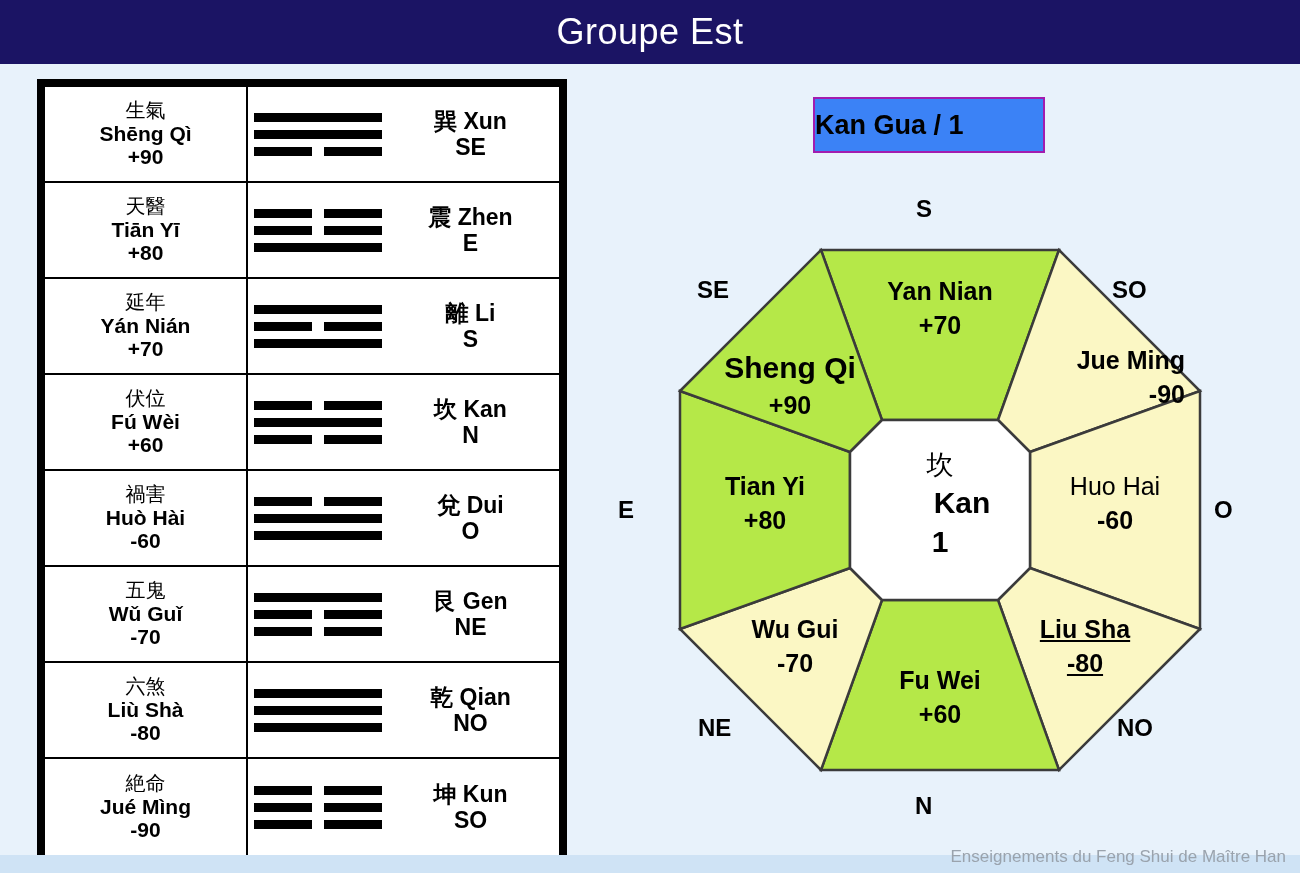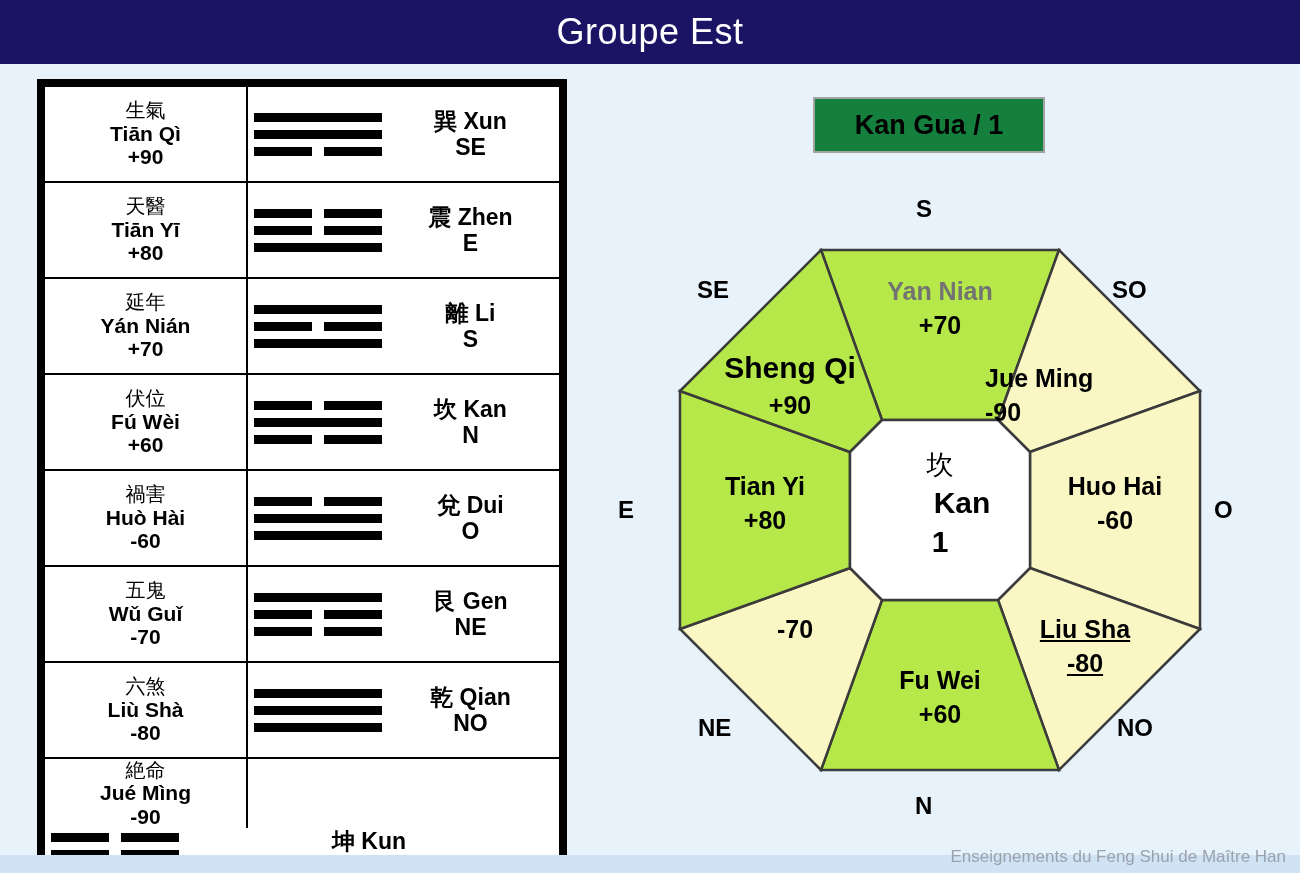--- a/index.html
+++ b/index.html
@@ -39,21 +39,21 @@
     border: 8px solid #000000;
     background: #ffffff;
     box-sizing: border-box;
   }
   .trow {
     display: flex;
     height: 96px;
     box-sizing: border-box;
     border-bottom: 2px solid #000;
   }
-  .trow:last-child { border-bottom: none; flex-direction: column; }
+  .trow:last-child { border-bottom: none; }
   .cell-name {
     width: 203px;
     box-sizing: border-box;
     border-right: 2px solid #000;
     display: flex;
     flex-direction: column;
     align-items: center;
     justify-content: center;
     line-height: 1.12;
   }
@@ -114,25 +114,25 @@
     font-weight: bold;
     color: #000;
   }
   
   .kan-box {
     position: absolute;
     left: 813px;
     top: 97px;
     width: 228px;
     height: 52px;
-    border: 2px solid #a3a3a3;
-    background: #15803d;
+    border: 2px solid #a21caf;
+    background: #3b82f6;
     display: flex;
     align-items: center;
-    justify-content: center;
+    justify-content: flex-start;
   }
   .kan-box span {
     font-size: 27px;
     font-weight: bold;
     color: #000;
   }
   .bagua {
     position: absolute;
     left: 600px;
     top: 170px;
@@ -167,21 +167,21 @@
 
 <div class="title-bar">
   <div class="title-text">Groupe Est</div>
 </div>
 
 <div class="table-wrap">
 
   <div class="trow">
     <div class="cell-name">
       <div class="cn">生氣</div>
-      <div class="py">Tiān Qì</div>
+      <div class="py">Shēng Qì</div>
       <div class="num">+90</div>
     </div>
     <div class="cell-tri">
       <div class="trigram">
         <div class="line yang">
             <span class="seg"></span>
           </div>
         <div class="line yang">
             <span class="seg"></span>
           </div>
@@ -407,45 +407,46 @@
 
       <polygon points="80,459 80,221 250,282 250,398" fill="#b5e848"></polygon>
 
       <polygon points="80,221 221,80 282,250 250,282" fill="#b5e848"></polygon>
 
       <polygon points="282,250 398,250 430,282 430,398 398,430 282,430 250,398 250,282" fill="#ffffff"></polygon>
     </g>
   </svg>
 
   <div style="position:absolute;left:255px;top:105px;width:170px;text-align:center;line-height:1.35;">
-    <div style="font-size:25px;font-weight:bold;color:#737373;">Yan Nian</div>
+    <div style="font-size:25px;font-weight:bold;color:#000000;">Yan Nian</div>
     <div style="font-size:25px;font-weight:bold;color:#000;">+70</div>
   </div>
 
-  <div style="position:absolute;left:385px;top:192px;width:200px;text-align:left;line-height:1.35;">
+  <div style="position:absolute;left:385px;top:174px;width:200px;text-align:right;line-height:1.35;">
     <div style="font-size:25px;font-weight:bold;color:#000;">Jue Ming</div>
     <div style="font-size:25px;font-weight:bold;color:#000;">-90</div>
   </div>
 
   <div style="position:absolute;left:420px;top:300px;width:190px;text-align:center;line-height:1.35;">
-    <div style="font-size:25px;font-weight:bold;color:#000;">Huo Hai</div>
+    <div style="font-size:25px;font-weight:normal;color:#000;">Huo Hai</div>
     <div style="font-size:25px;font-weight:bold;color:#000;">-60</div>
   </div>
 
   <div style="position:absolute;left:385px;top:443px;width:200px;text-align:center;line-height:1.35;text-decoration:underline;">
     <div style="font-size:25px;font-weight:bold;color:#000;">Liu Sha</div>
     <div style="font-size:25px;font-weight:bold;color:#000;">-80</div>
   </div>
 
   <div style="position:absolute;left:255px;top:494px;width:170px;text-align:center;line-height:1.35;">
     <div style="font-size:25px;font-weight:bold;color:#000;">Fu Wei</div>
     <div style="font-size:25px;font-weight:bold;color:#000;">+60</div>
   </div>
 
   <div style="position:absolute;left:95px;top:443px;width:200px;text-align:center;line-height:1.35;">
+    <div style="font-size:25px;font-weight:bold;color:#000;">Wu Gui</div>
     <div style="font-size:25px;font-weight:bold;color:#000;">-70</div>
   </div>
 
   <div style="position:absolute;left:70px;top:300px;width:190px;text-align:center;line-height:1.35;">
     <div style="font-size:25px;font-weight:bold;color:#000;">Tian Yi</div>
     <div style="font-size:25px;font-weight:bold;color:#000;">+80</div>
   </div>
 
   <div style="position:absolute;left:90px;top:178px;width:200px;text-align:center;line-height:1.35;">
     <div style="font-size:30px;font-weight:bold;color:#000;">Sheng Qi</div>

